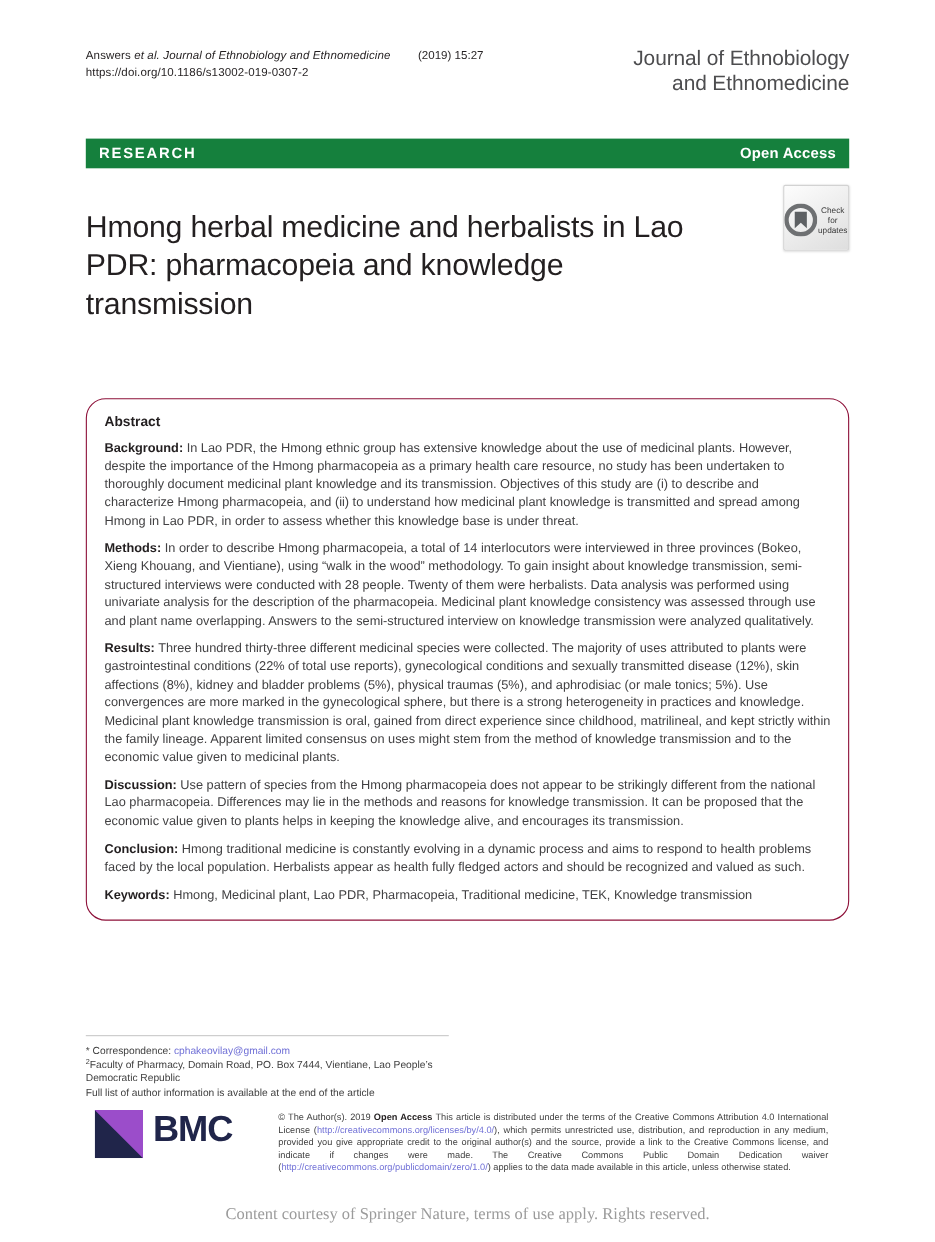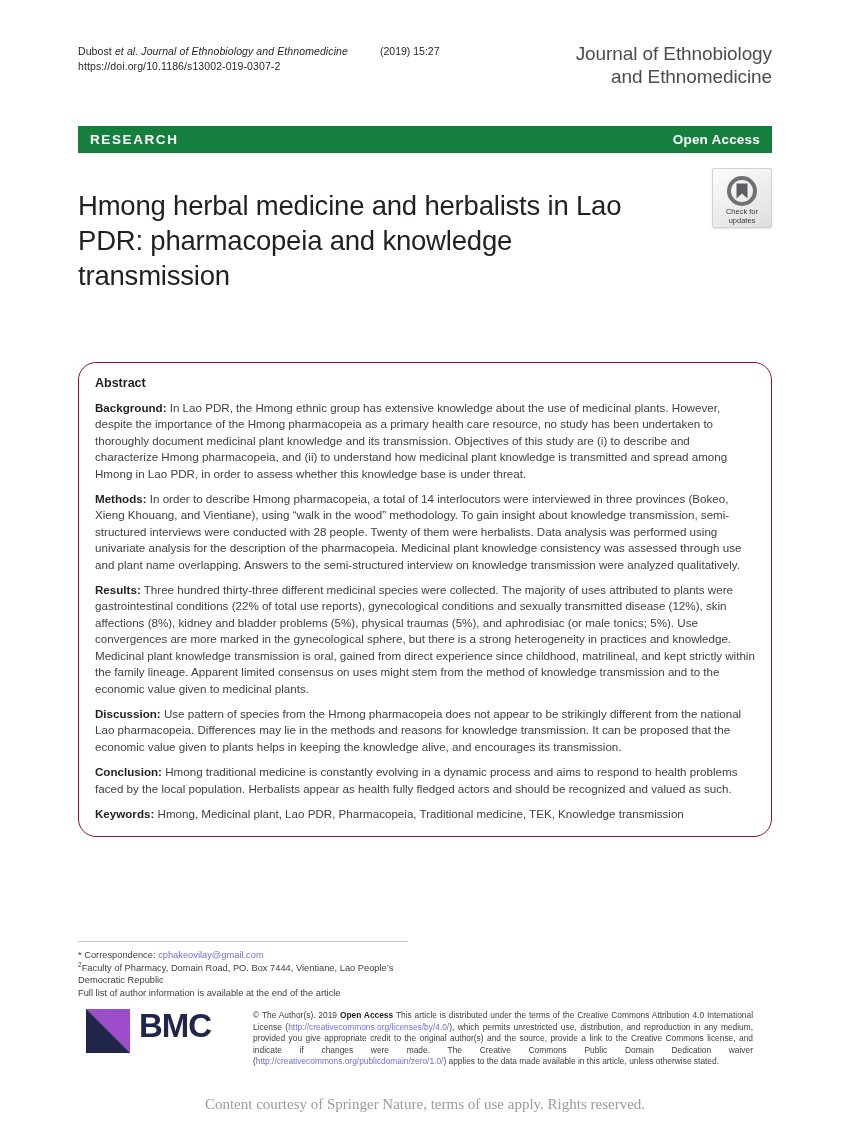--- a/index.html
+++ b/index.html
@@ -105,23 +105,23 @@
     position: absolute;
     right: 78px;
     top: 168px;
     width: 60px;
     height: 60px;
     background: linear-gradient(150deg,#fdfdfd 0%,#ececec 55%,#dedede 100%);
     border: 1px solid #d2d2d2;
     border-radius: 2px;
     box-shadow: 0 1px 2px rgba(0,0,0,0.12);
     display: flex;
-    flex-direction: column;
+    flex-direction: row;
     align-items: center;
-    justify-content: center;
+    justify-content: space-between;
     padding-top: 4px;
     box-sizing: border-box;
   }
   .crossmark svg { display: block; }
   .crossmark .cm-text {
     font-size: 7.5px;
     line-height: 9px;
     color: #3a3a3a;
     text-align: center;
     margin-top: 1px;
@@ -237,21 +237,21 @@
   }
 </style>
 </head>
 <body>
 
 <div class="page">
 
   <div class="runhead">
     <div class="runhead-left">
       <div>
-        <span>Dubost</span>
+        <span>Answers</span>
         <span style="font-style:italic">et al.</span>
         <span class="jtitle">Journal of Ethnobiology and Ethnomedicine</span>
       </div>
       <div>https://doi.org/10.1186/s13002-019-0307-2</div>
     </div>
   </div>
   <div class="runhead-cite">(2019) 15:27</div>
 
   <div class="journal-logo">
     <div>Journal of Ethnobiology</div>

